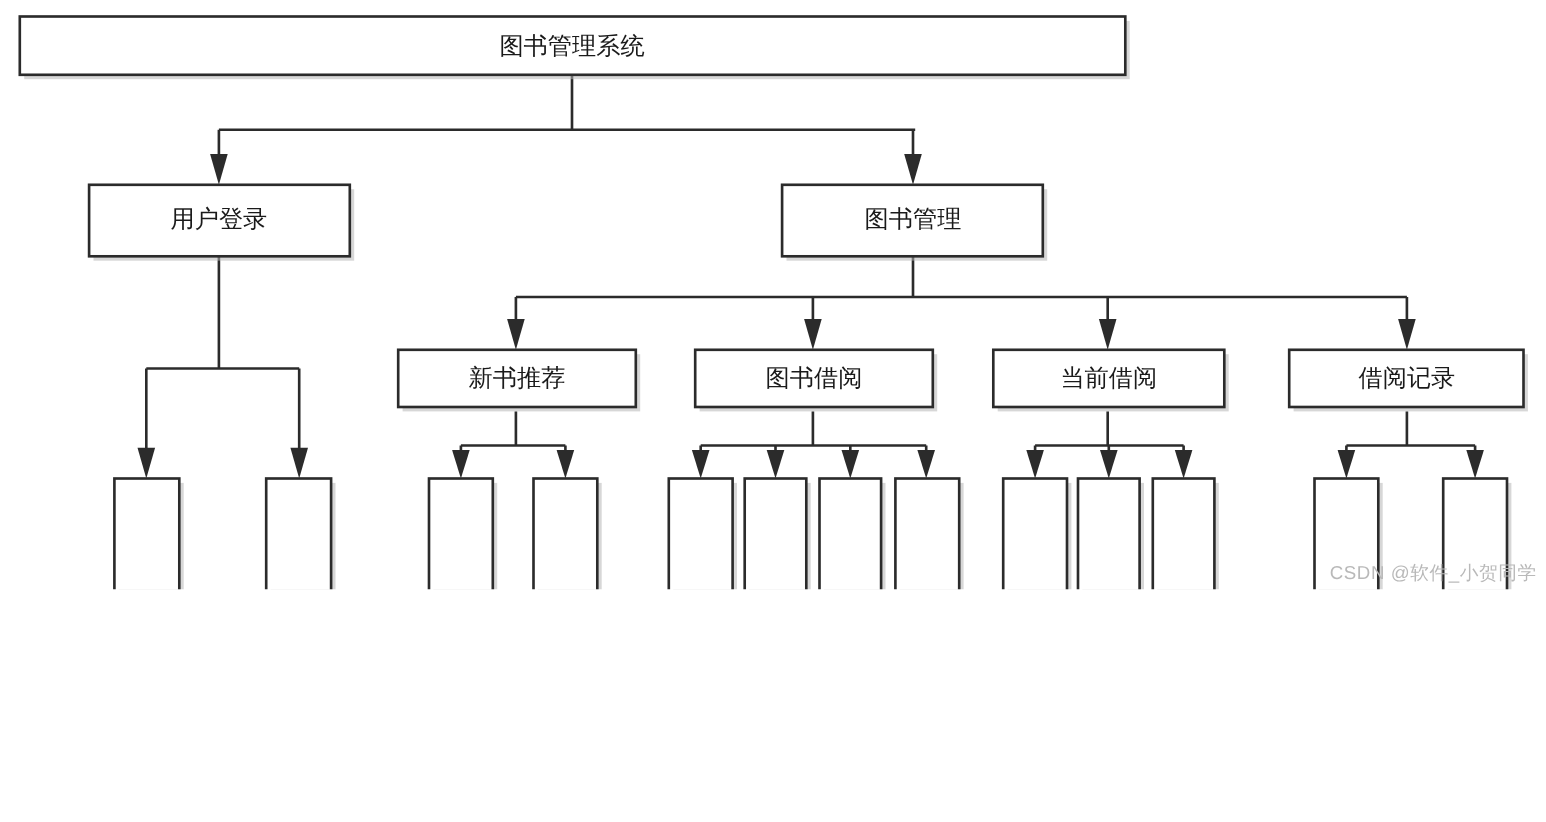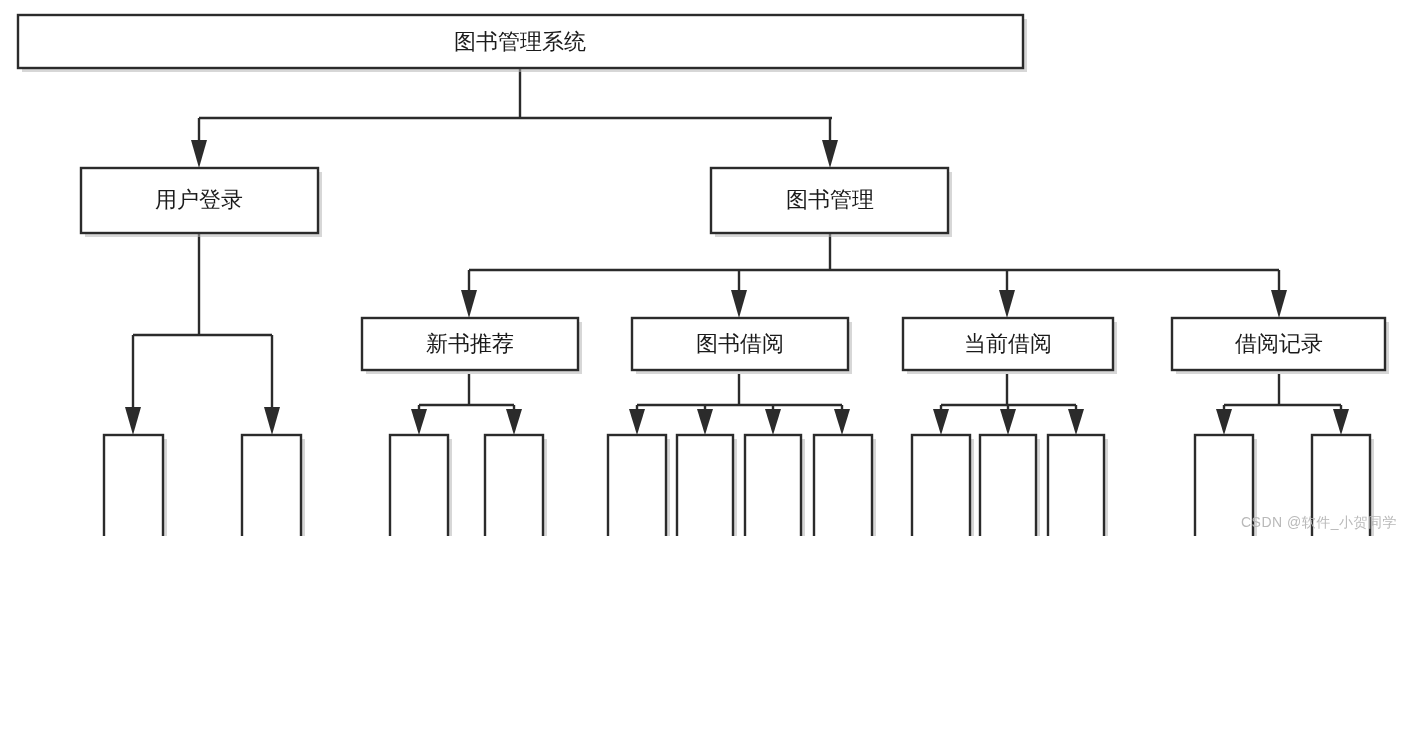--- a/index.html
+++ b/index.html
@@ -72,21 +72,21 @@
     display: flex;
     align-items: flex-start;
     justify-content: center;
     pointer-events: none;
   }
   #watermark {
     position: absolute;
     right: 8px;
     bottom: 4px;
     font-family: "Liberation Sans", "DejaVu Sans", sans-serif;
-    font-size: 14px;
+    font-size: 17px;
     color: #b9b9b9;
     letter-spacing: 0.5px;
     white-space: nowrap;
   }
 </style>
 </head>
 <body>
 
 <div id="diagram-root">
 

